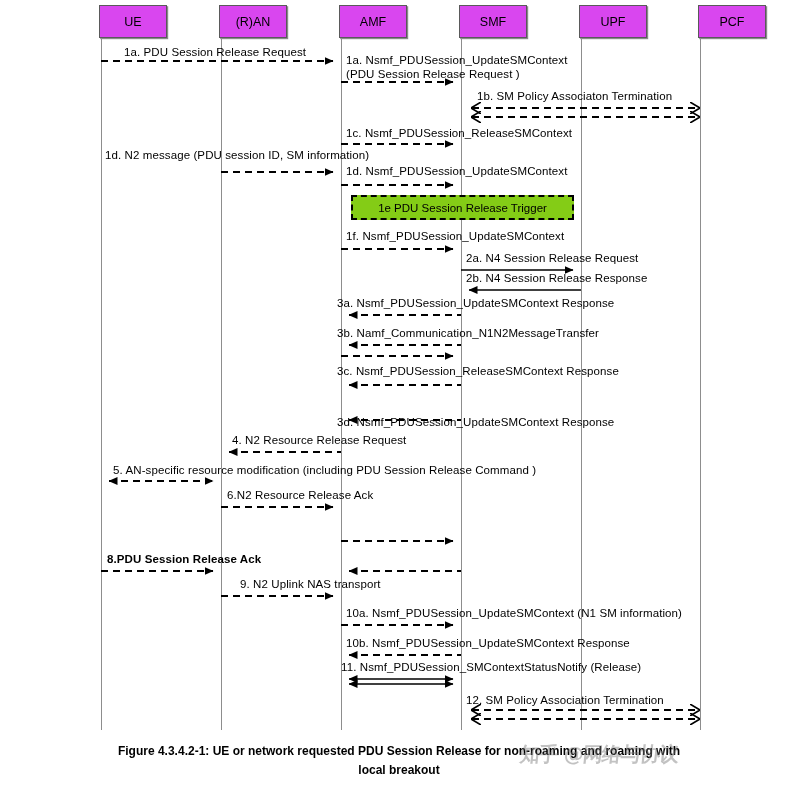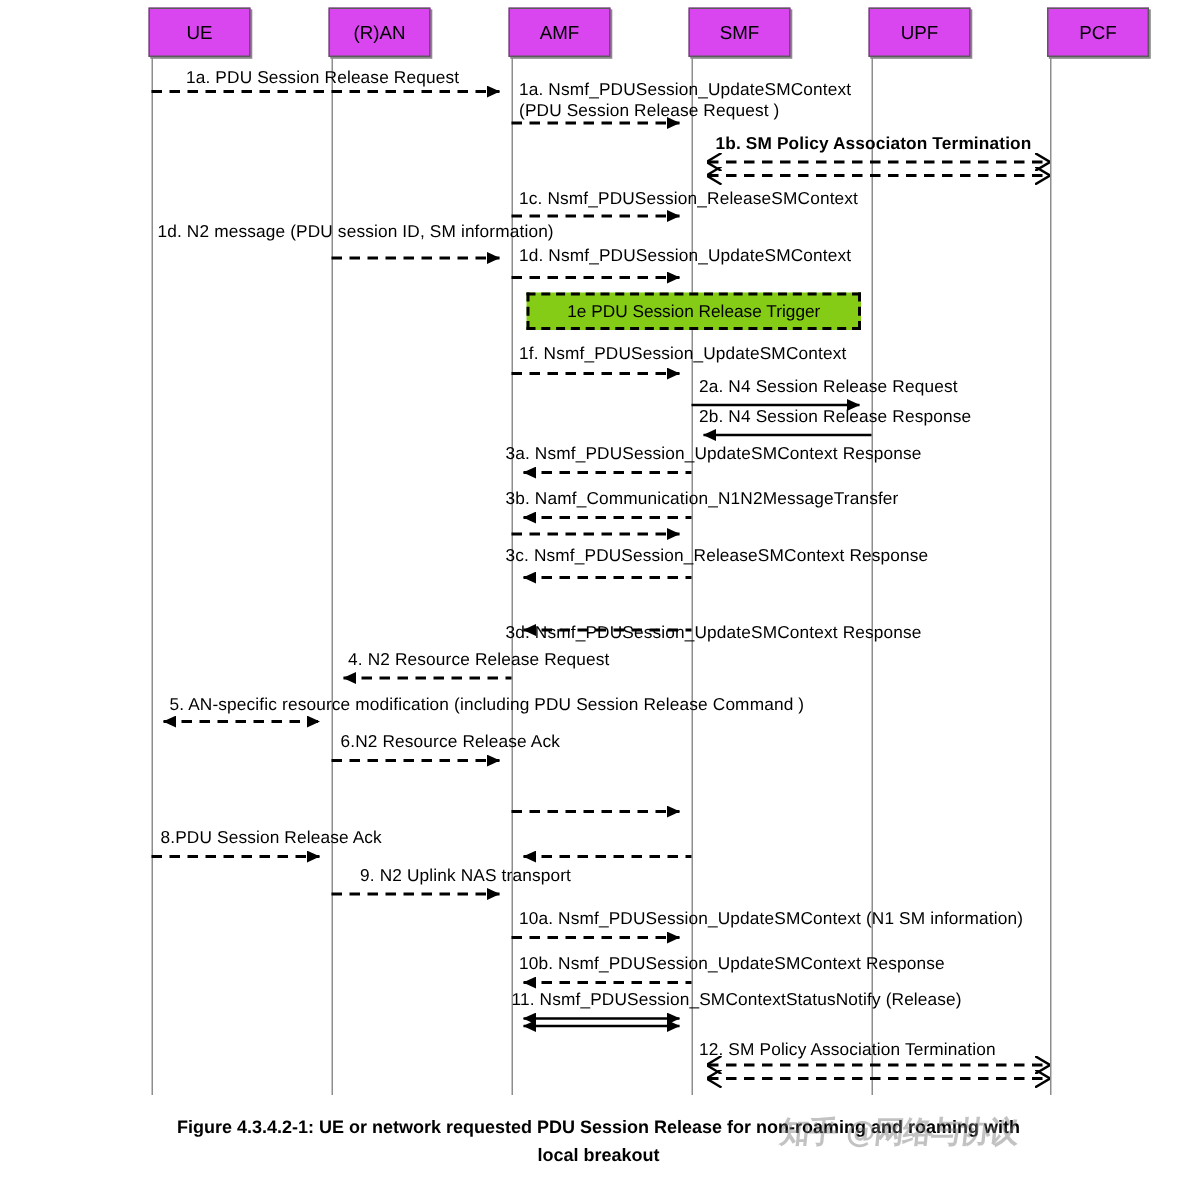--- a/index.html
+++ b/index.html
@@ -189,35 +189,35 @@
 
     <line x1="472" y1="710" x2="699" y2="710" stroke="#000" stroke-width="2" stroke-dasharray="7,5" marker-start="url(#ah-open-l)" marker-end="url(#ah-open-r)"></line>
     <line x1="472" y1="719" x2="699" y2="719" stroke="#000" stroke-width="2" stroke-dasharray="7,5" marker-start="url(#ah-open-l)" marker-end="url(#ah-open-r)"></line>
   </svg>
 
   <div class="msg-label" style="left:124px; top:46px;">1a. PDU Session Release Request</div>
   <div class="msg-label two-line" style="left:346px; top:53px;">
     <div>1a. Nsmf_PDUSession_UpdateSMContext</div>
     <div>(PDU Session Release Request )</div>
   </div>
-  <div class="msg-label" style="left:477px; top:90px;font-weight:bold;">1b. SM Policy Associaton Termination</div>
+  <div class="msg-label" style="left:477px; top:90px;">1b. SM Policy Associaton Termination</div>
   <div class="msg-label" style="left:346px; top:127px;">1c. Nsmf_PDUSession_ReleaseSMContext</div>
   <div class="msg-label" style="left:105px; top:149px;">1d. N2 message (PDU session ID, SM information)</div>
   <div class="msg-label" style="left:346px; top:165px;">1d. Nsmf_PDUSession_UpdateSMContext</div>
   <div class="msg-label" style="left:346px; top:230px;">1f. Nsmf_PDUSession_UpdateSMContext</div>
   <div class="msg-label" style="left:466px; top:252px;">2a. N4 Session Release Request</div>
   <div class="msg-label" style="left:466px; top:272px;">2b. N4 Session Release Response</div>
   <div class="msg-label" style="left:337px; top:297px;">3a. Nsmf_PDUSession_UpdateSMContext Response</div>
   <div class="msg-label" style="left:337px; top:327px;">3b. Namf_Communication_N1N2MessageTransfer</div>
   <div class="msg-label" style="left:337px; top:365px;">3c. Nsmf_PDUSession_ReleaseSMContext Response</div>
   <div class="msg-label" style="left:337px; top:416px;text-align:right;">3d. Nsmf_PDUSession_UpdateSMContext Response</div>
   <div class="msg-label" style="left:232px; top:434px;">4. N2 Resource Release Request</div>
   <div class="msg-label" style="left:113px; top:464px;">5. AN-specific resource modification  (including PDU Session Release Command )</div>
   <div class="msg-label" style="left:227px; top:489px;">6.N2 Resource Release Ack</div>
-  <div class="msg-label" style="left:107px; top:553px;">8.PDU Session Release Ack</div>
+  <div class="msg-label" style="left:107px; top:553px;font-weight:bold;">8.PDU Session Release Ack</div>
   <div class="msg-label" style="left:240px; top:578px;">9. N2 Uplink NAS transport</div>
   <div class="msg-label" style="left:346px; top:607px;">10a. Nsmf_PDUSession_UpdateSMContext (N1 SM information)</div>
   <div class="msg-label" style="left:346px; top:637px;">10b. Nsmf_PDUSession_UpdateSMContext Response</div>
   <div class="msg-label" style="left:341px; top:661px;">11. Nsmf_PDUSession_SMContextStatusNotify (Release)</div>
   <div class="msg-label" style="left:466px; top:694px;">12. SM Policy Association Termination</div>
 
   <div class="note-box" style="left:351px; top:195px; width:223px; height:25px;">
     <span>1e  PDU Session Release Trigger</span>
   </div>
 

